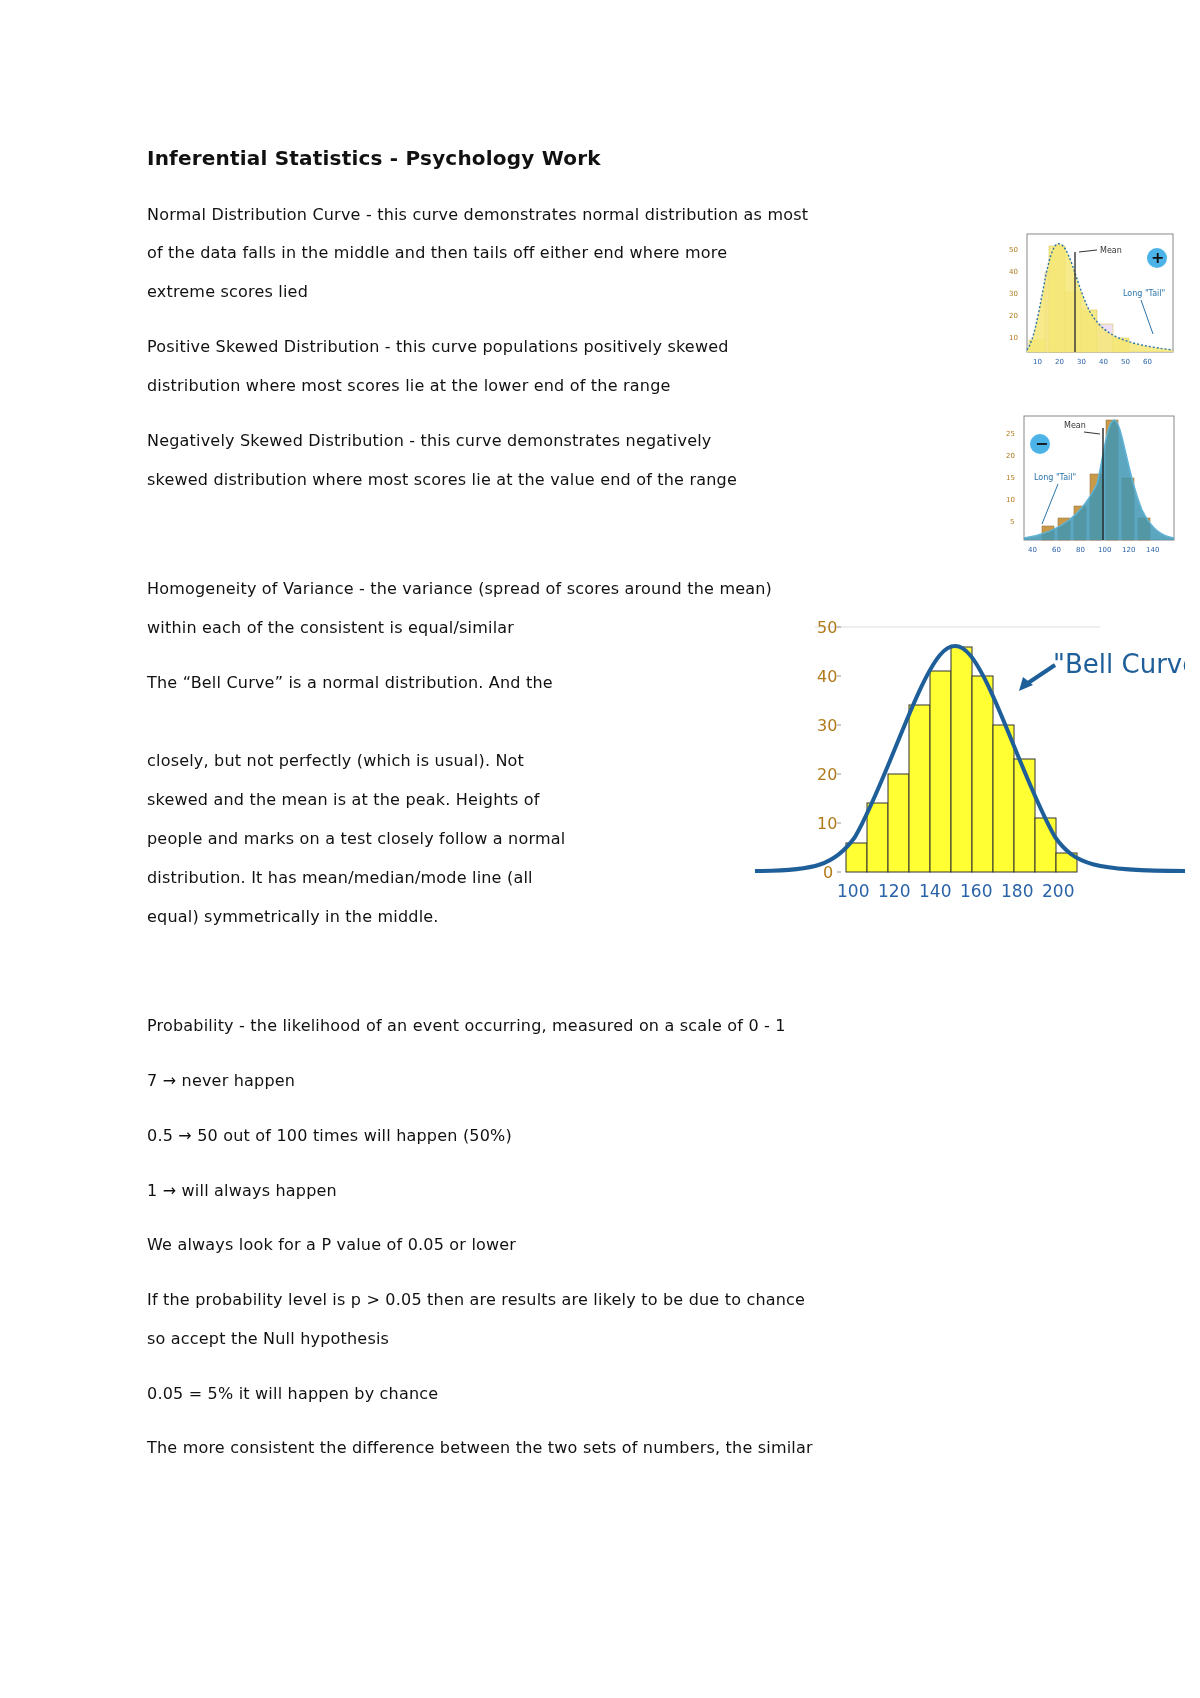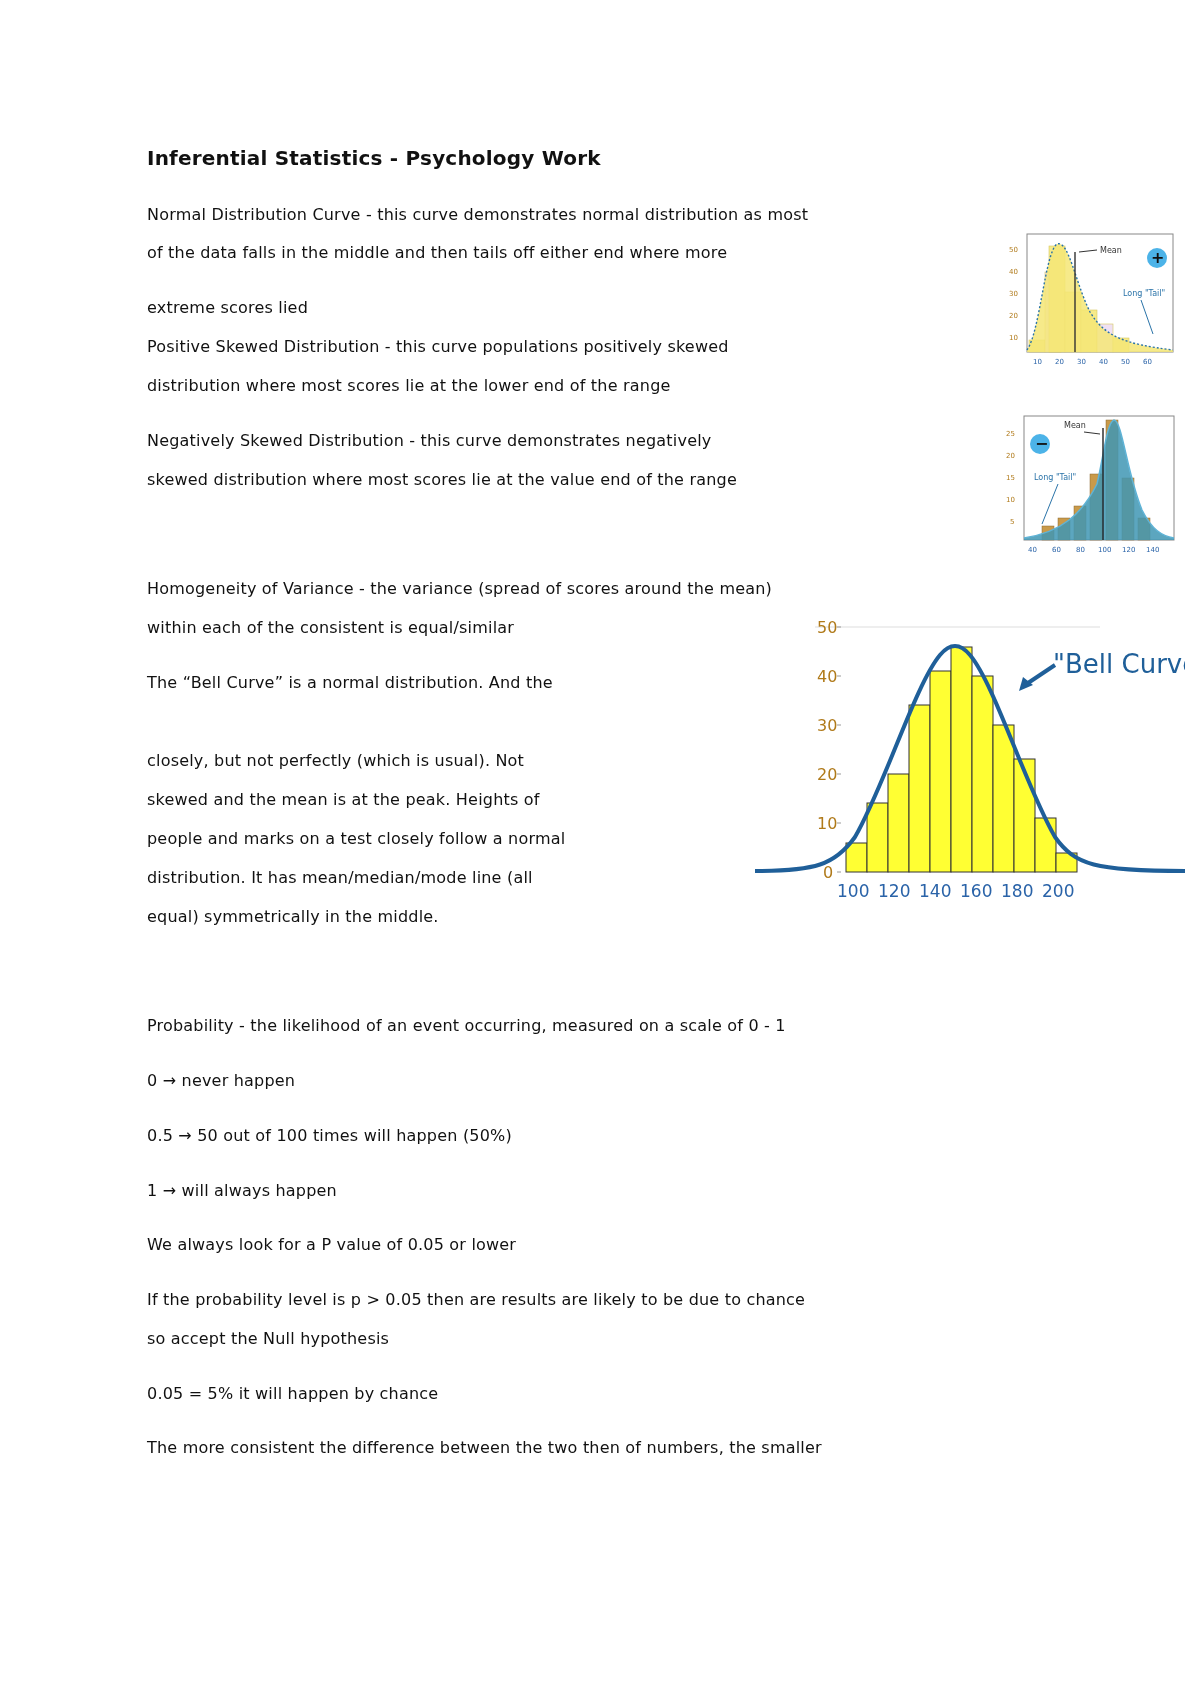--- a/index.html
+++ b/index.html
@@ -12,47 +12,47 @@
 </style>
 </head>
 <body>
 
 <div class="page">
 
   <p class="p title">Inferential Statistics - Psychology Work</p>
 
   <p class="p" style="top:195px">Normal Distribution Curve - this curve demonstrates normal distribution as most</p>
   <p class="p" style="top:233px">of the data falls in the middle and then tails off either end where more</p>
-  <p class="p" style="top:288px">extreme scores lied</p>
+  <p class="p" style="top:272px">extreme scores lied</p>
 
   <p class="p" style="top:327px">Positive Skewed Distribution - this curve populations positively skewed</p>
   <p class="p" style="top:366px">distribution where most scores lie at the lower end of the range</p>
 
   <p class="p" style="top:421px">Negatively Skewed Distribution - this curve demonstrates negatively</p>
   <p class="p" style="top:460px">skewed distribution where most scores lie at the value end of the range</p>
 
   <p class="p" style="top:569px">Homogeneity of Variance - the variance (spread of scores around the mean)</p>
   <p class="p" style="top:608px">within each of the consistent is equal/similar</p>
 
   <p class="p" style="top:663px">The “Bell Curve” is a normal distribution. And the</p>
   <p class="p" style="top:741px">closely, but not perfectly (which is usual). Not</p>
   <p class="p" style="top:819px">people and marks on a test closely follow a normal</p>
   <p class="p" style="top:780px">skewed and the mean is at the peak. Heights of</p>
   <p class="p" style="top:858px">distribution. It has mean/median/mode line (all</p>
   <p class="p" style="top:897px">equal) symmetrically in the middle.</p>
 
   <p class="p" style="top:1006px">Probability - the likelihood of an event occurring, measured on a scale of 0 - 1</p>
-  <p class="p" style="top:1061px">0 → never happen</p>
+  <p class="p" style="top:1061px">7 → never happen</p>
   <p class="p" style="top:1116px">0.5 → 50 out of 100 times will happen (50%)</p>
   <p class="p" style="top:1171px">1 → will always happen</p>
   <p class="p" style="top:1225px">We always look for a P value of 0.05 or lower</p>
   <p class="p" style="top:1280px">If the probability level is p &gt; 0.05 then are results are likely to be due to chance</p>
   <p class="p" style="top:1319px">so accept the Null hypothesis</p>
   <p class="p" style="top:1374px">0.05 = 5% it will happen by chance</p>
-  <p class="p" style="top:1428px">The more consistent the difference between the two then of numbers, the smaller</p>
+  <p class="p" style="top:1428px">The more consistent the difference between the two sets of numbers, the similar</p>
 
   <div class="fig" style="left:1005px;top:232px;width:170px;height:140px">
     <svg width="170" height="140" viewBox="0 0 170 140">
       <rect x="22" y="2" width="146" height="118" fill="#fff" stroke="#888" stroke-width="1"></rect>
       <g fill="#f6ea8a" stroke="#d8c860" stroke-width="0.6">
         <rect x="24" y="108" width="16" height="12"></rect>
         <rect x="40" y="40" width="16" height="80" fill="#efe0f4"></rect>
         <rect x="44" y="14" width="16" height="106"></rect>
         <rect x="60" y="60" width="16" height="60"></rect>
         <rect x="76" y="78" width="16" height="42"></rect>

